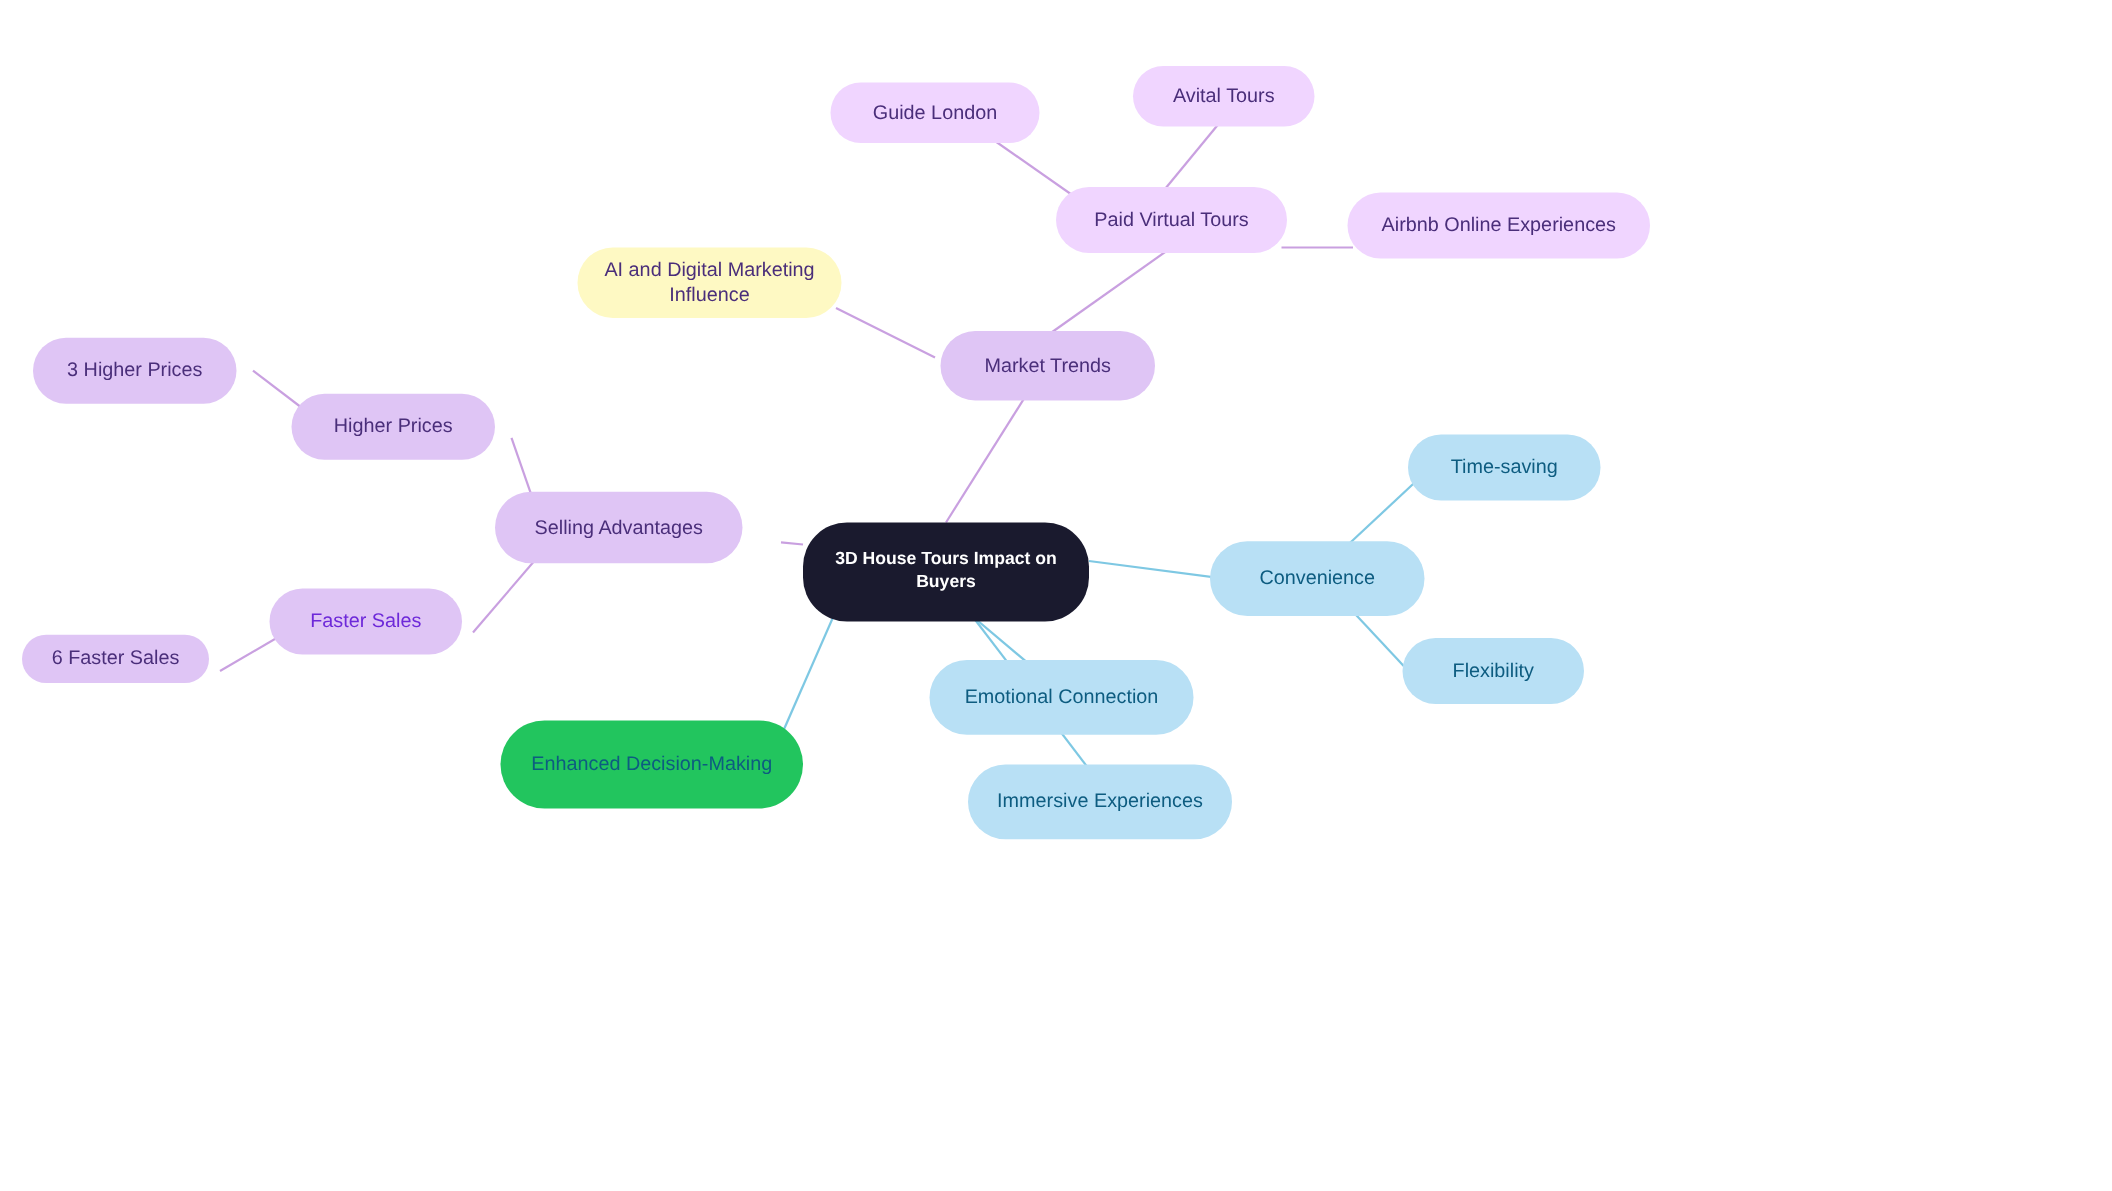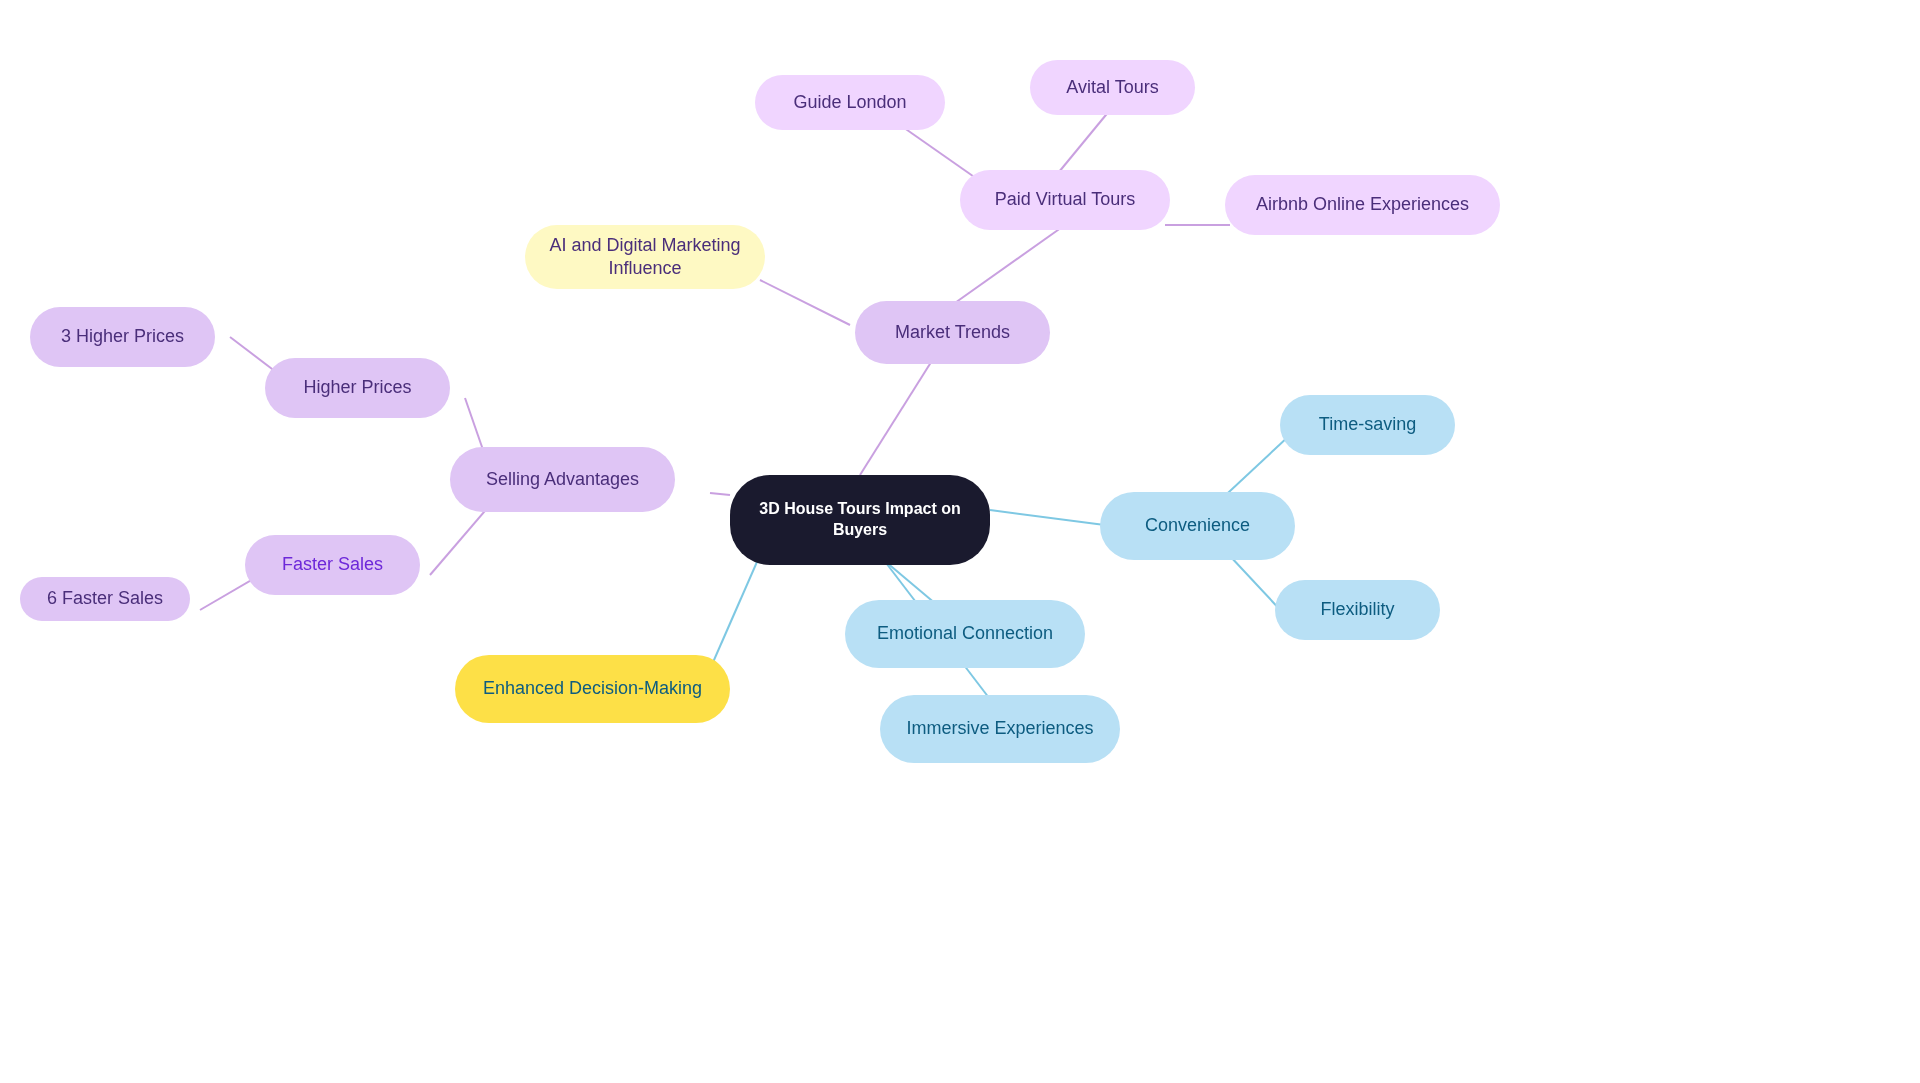--- a/index.html
+++ b/index.html
@@ -120,13 +120,13 @@
 <div class="node node-blue" style="left: 1100px; top: 492px; width: 195px; height: 68px; background:#b8e0f5; color:#0d5c80;">Convenience</div>
 
 <div class="node node-blue" style="left: 1280px; top: 395px; width: 175px; height: 60px; background:#b8e0f5; color:#0d5c80;text-align:center;">Time-saving</div>
 
 <div class="node node-blue" style="left: 1275px; top: 580px; width: 165px; height: 60px; background:#b8e0f5; color:#0d5c80;">Flexibility</div>
 
 <div class="node node-blue" style="left: 845px; top: 600px; width: 240px; height: 68px; background:#b8e0f5; color:#0d5c80;">Emotional Connection</div>
 
 <div class="node node-blue" style="left: 880px; top: 695px; width: 240px; height: 68px; background:#b8e0f5; color:#0d5c80;">Immersive Experiences</div>
 
-<div class="node node-blue" style="left: 455px; top: 655px; width: 275px; height: 68px; background:#fde047; color:#0d5c80;">Enhanced Decision-Making</div>
+<div class="node node-blue" style="left: 455px; top: 655px; width: 275px; height: 80px; background:#22c55e; color:#0d5c80;">Enhanced Decision-Making</div>
 
 </body></html>

